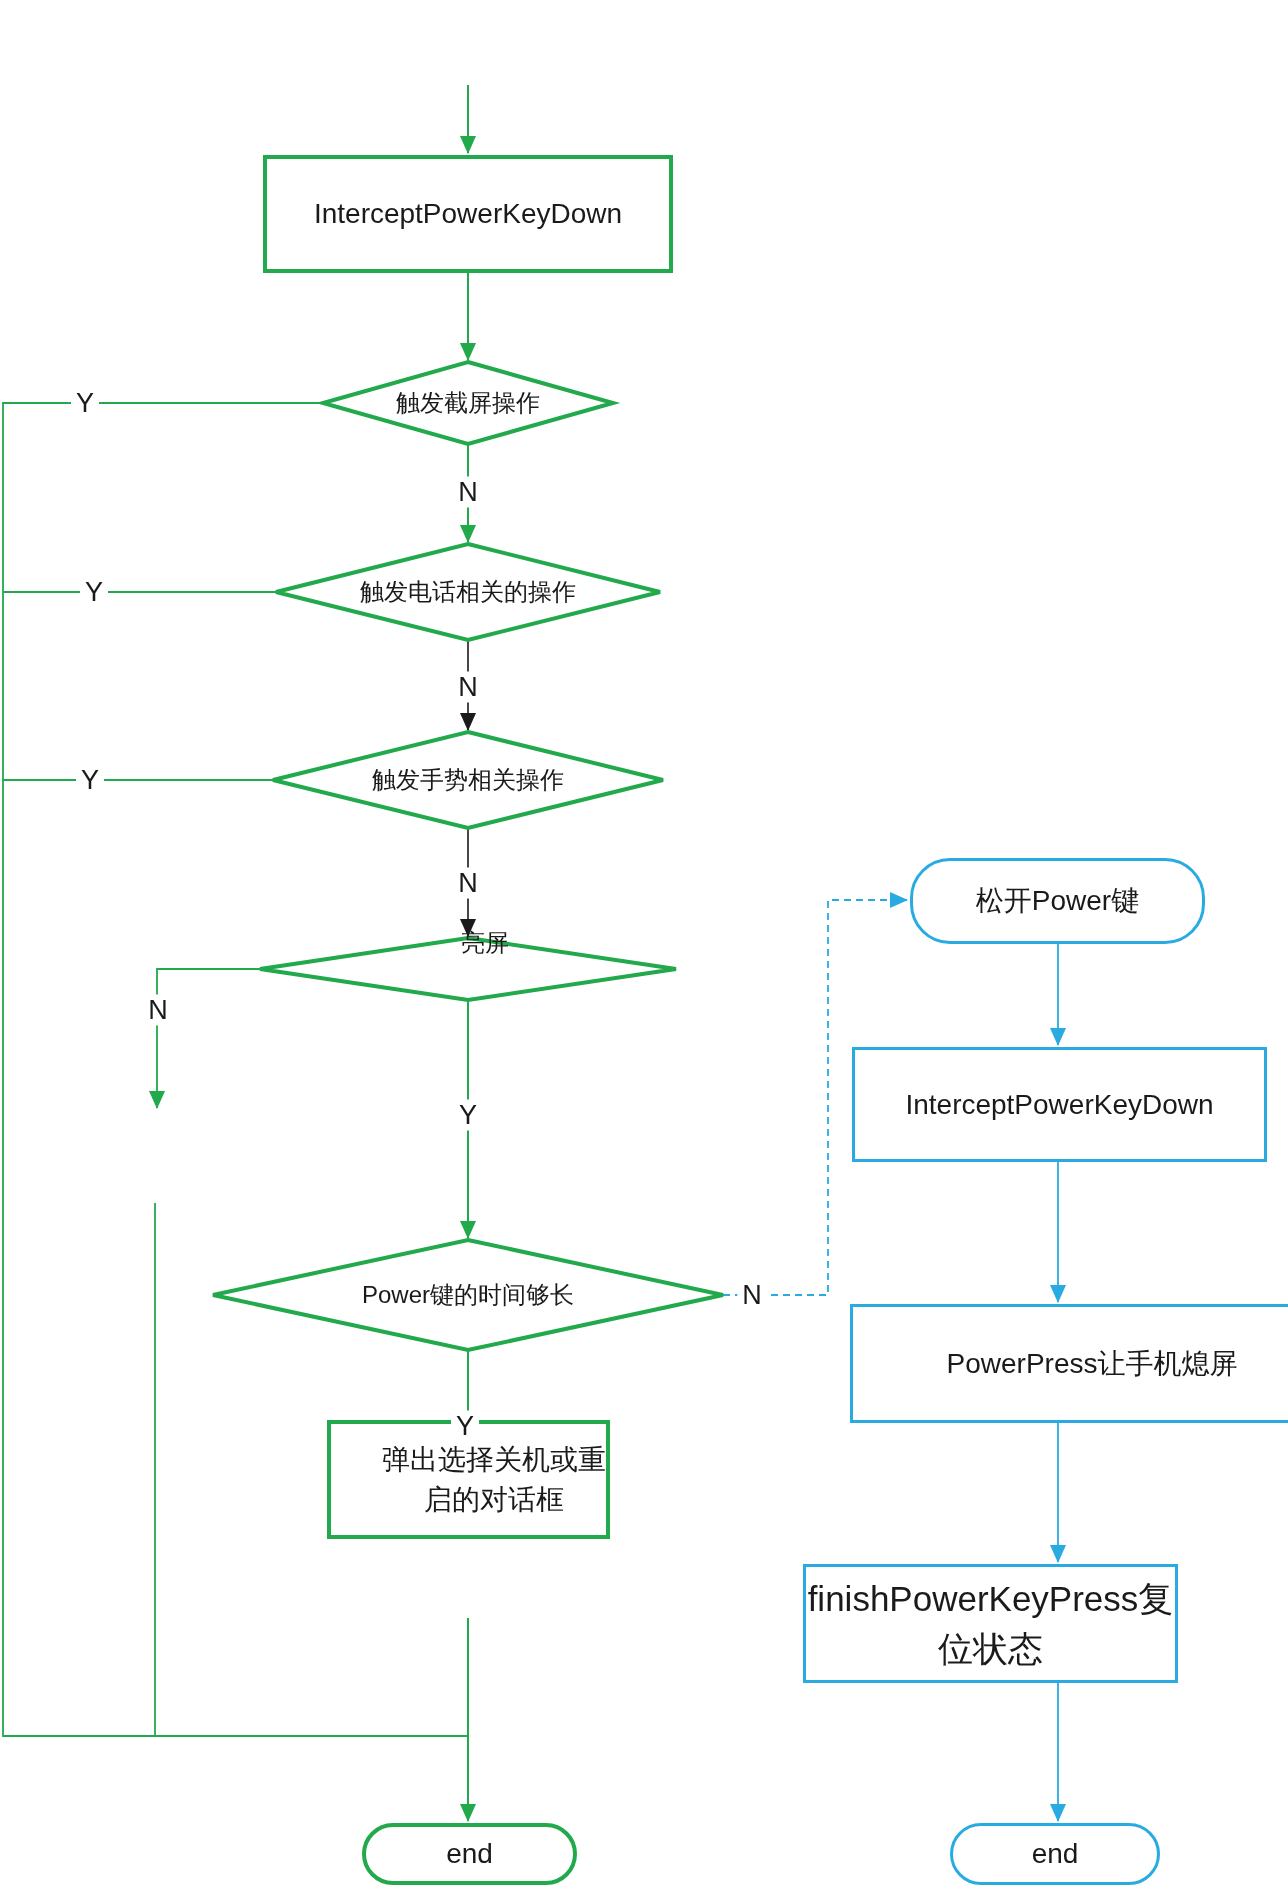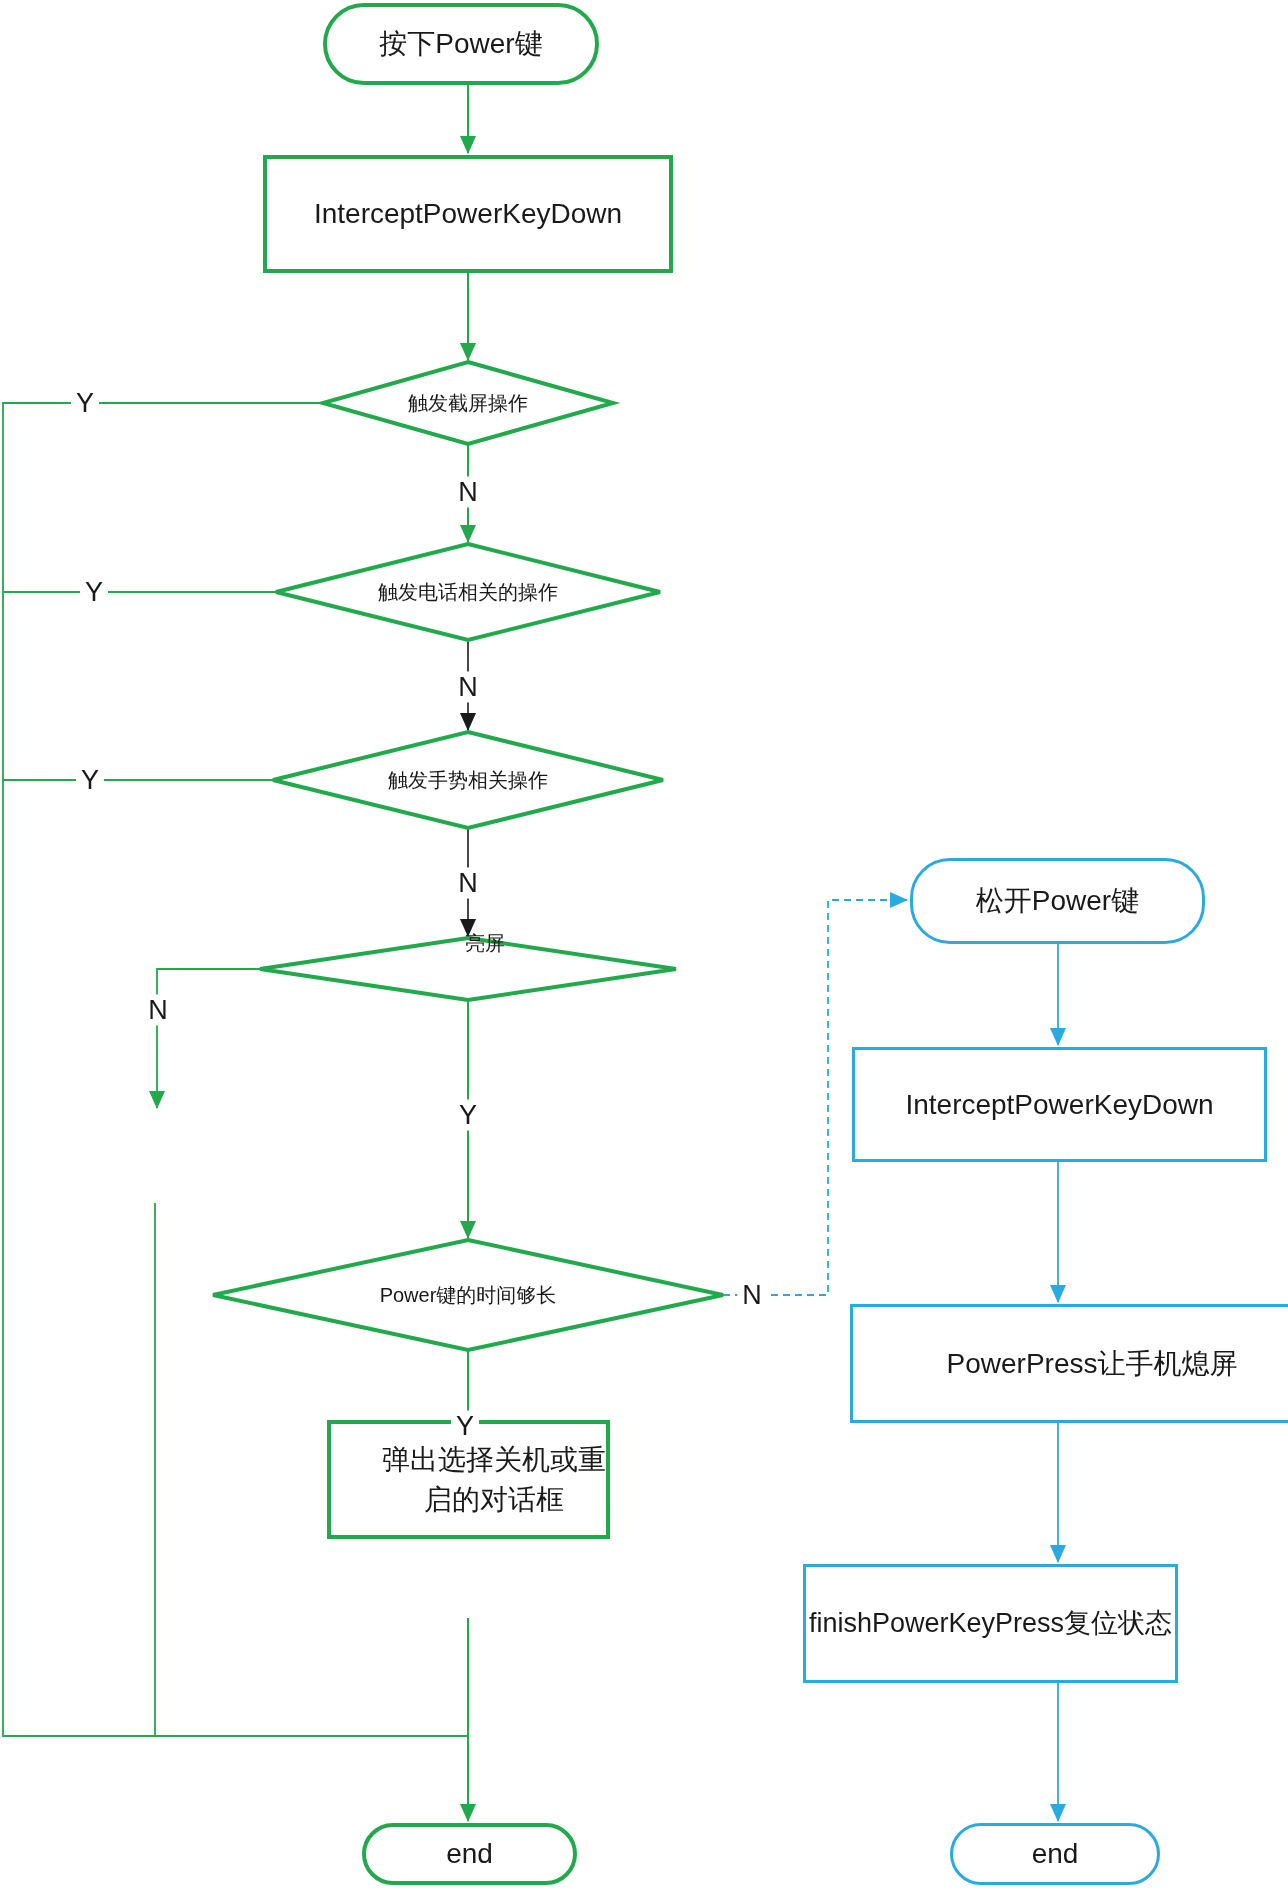--- a/index.html
+++ b/index.html
@@ -30,21 +30,21 @@
     position:absolute;z-index:2;display:flex;align-items:center;justify-content:center;
     background:#ffffff;text-align:center;font-size:28px;line-height:1.42;color:var(--text);
   }
   .stadium-g{border:4px solid var(--green);border-radius:46px;}
   .rect-g{border:4px solid var(--green);}
   .stadium-b{border:3px solid var(--blue);border-radius:40px;}
   .rect-b{border:3px solid var(--blue);}
 
   .dlabel{
     position:absolute;z-index:3;transform:translate(-50%,-50%);
-    font-size:20px;line-height:1.4;text-align:center;color:var(--text);
+    font-size:24px;line-height:1.4;text-align:center;color:var(--text);
   }
   .edge-label{
     position:absolute;z-index:3;transform:translate(-50%,-50%);
     font-size:27px;color:var(--text);background:#ffffff;padding:0 5px;
   }
 </style>
 </head>
 <body>
 
 <div id="canvas">
@@ -85,23 +85,20 @@
     <path class="edge-b" d="M1058 1423 V1562" marker-end="url(#ab)"></path>
     <path class="edge-b" d="M1058 1683 V1821" marker-end="url(#ab)"></path>
 
     <polygon class="diamond" points="468,362 613,403 468,444 323,403"></polygon>
     <polygon class="diamond" points="468,544 660,592 468,640 276,592"></polygon>
     <polygon class="diamond" points="468,732 663,780 468,828 273,780"></polygon>
     <polygon class="diamond" points="468,938 676,969 468,1000 260,969"></polygon>
     <polygon class="diamond" points="468,1240 723,1295 468,1350 213,1295"></polygon>
   </svg>
 
-  <div class="node stadium-g" style="left:323px;top:3px;width:276px;height:82px;">
-    <span>按下Power键</span>
-  </div>
 
   <div class="node rect-g" style="left:263px;top:155px;width:410px;height:118px;">
     <span>InterceptPowerKeyDown</span>
   </div>
 
   <div class="dlabel" style="left:468px;top:403px;">触发截屏操作</div>
   <div class="dlabel" style="left:468px;top:592px;">触发电话相关的操作</div>
   <div class="dlabel" style="left:468px;top:780px;">触发手势相关操作</div>
   <div class="dlabel" style="left:468px;top:943px;margin-left:17px;">亮屏</div>
   <div class="dlabel" style="left:468px;top:1295px;">
@@ -125,21 +122,21 @@
   </div>
 
   <div class="node rect-b" style="left:852px;top:1047px;width:415px;height:115px;">
     <span>InterceptPowerKeyDown</span>
   </div>
 
   <div class="node rect-b" style="left:850px;top:1304px;width:484px;height:119px;">
     <span>PowerPress让手机熄屏</span>
   </div>
 
-  <div class="node rect-b" style="left:803px;top:1564px;width:375px;height:119px;font-size:27px;">
+  <div class="node rect-b" style="left:803px;top:1564px;width:375px;height:119px;font-size:35px;">
     <span>finishPowerKeyPress复位状态</span>
   </div>
 
   <div class="node stadium-b" style="left:950px;top:1823px;width:210px;height:62px;">
     <span>end</span>
   </div>
 
   <div class="edge-label" style="left:85px;top:403px;">Y</div>
   <div class="edge-label" style="left:94px;top:592px;">Y</div>
   <div class="edge-label" style="left:90px;top:780px;">Y</div>

